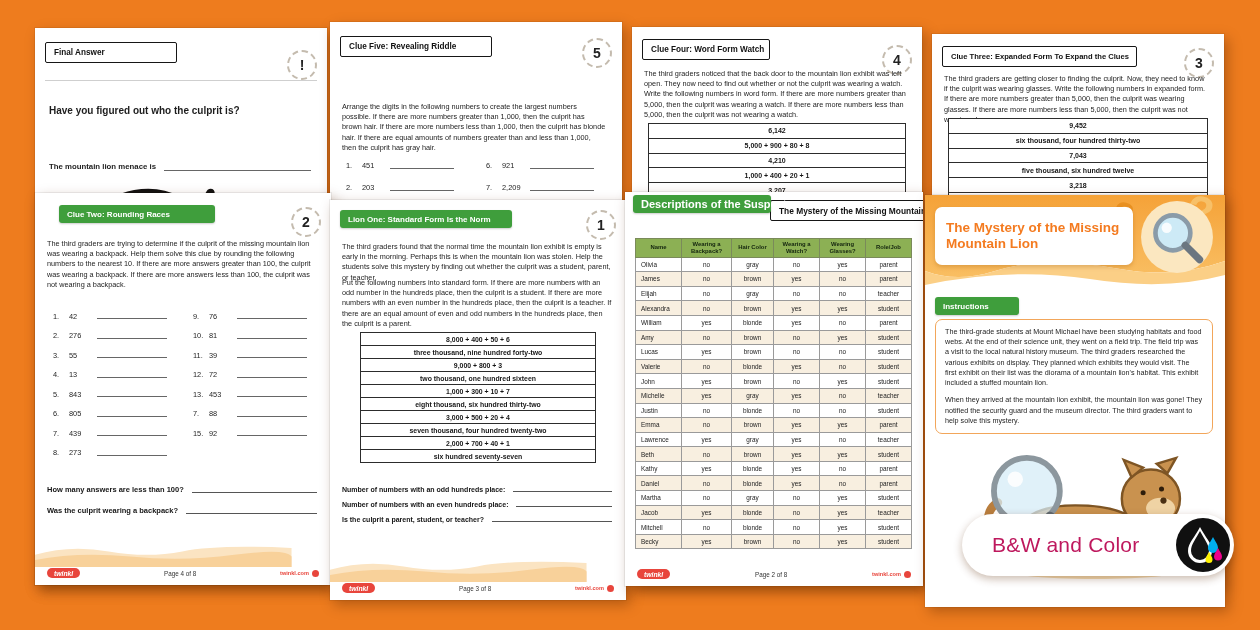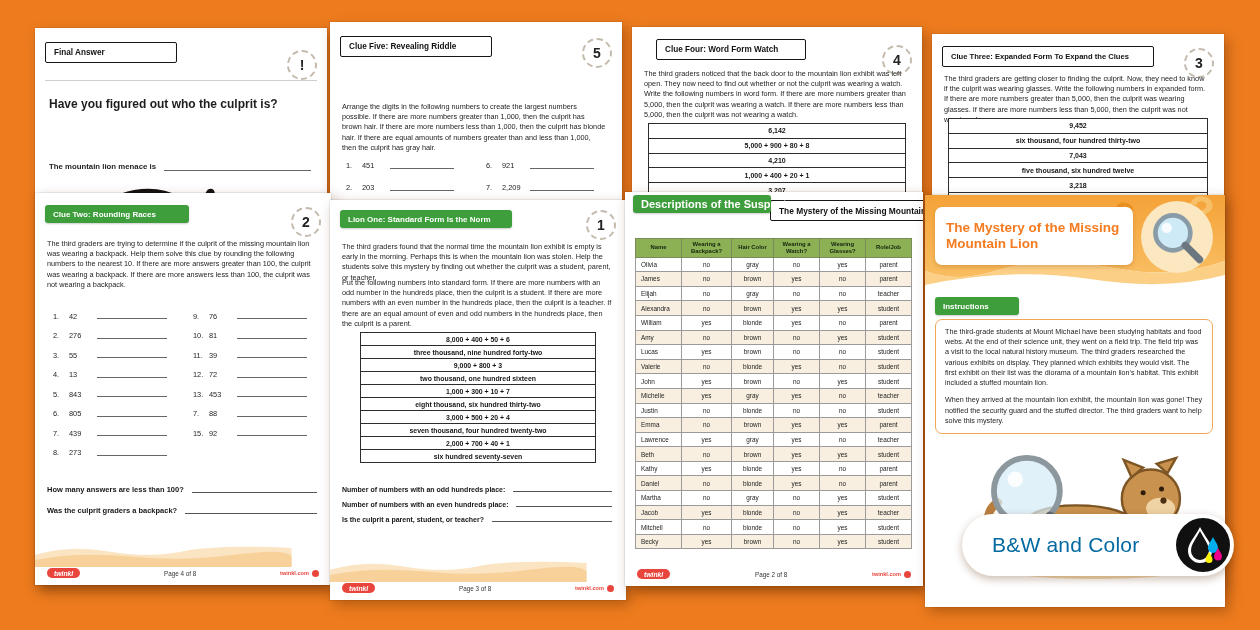--- a/index.html
+++ b/index.html
@@ -43,33 +43,33 @@
   .cover-band{position:absolute;left:0;top:0;width:300px;height:96px}
   .qm{position:absolute;font-weight:700}
   .qm1{left:188px;top:0px;font-size:34px;color:#E99122;transform:rotate(14deg)}
   .qm2{left:262px;top:-8px;font-size:44px;color:#F7C068;transform:rotate(10deg)}
   .qm3{left:236px;top:34px;font-size:18px;color:#fff;transform:rotate(-8deg)}
   .title-card{position:absolute;left:10px;top:12px;width:198px;height:58px;background:#fff;border-radius:7px;box-shadow:0 2px 4px rgba(150,80,0,.28);display:flex;align-items:center;padding:4px 11px;font-weight:700;font-size:13.5px;line-height:1.18;color:#F47B20}
   .instr-box{position:absolute;left:10px;top:124px;width:278px;border:1.6px solid #F2A65A;border-radius:7px;padding:7px 9px;background:#fff}
   .instr-box .txt{font-size:7.2px;line-height:1.42}
   .p2gap{margin-top:7px}
   .bw-pill{position:absolute;left:962px;top:514px;width:272px;height:62px;background:#fff;border-radius:34px;z-index:6;display:flex;align-items:center;box-shadow:0 3px 9px rgba(90,40,0,.32)}
-  .bw-label{font-size:21px;color:#0369a1;padding-left:30px;flex:1;letter-spacing:.2px}
+  .bw-label{font-size:21px;color:#be185d;padding-left:30px;flex:1;letter-spacing:.2px}
   .bw-circle{width:54px;height:54px;margin-right:4px;flex:none}
 </style>
 </head>
 <body>
 
 <div id="screen">
 
   <div class="page z1" style="left:35px;top:28px;width:292px;height:557px">
     <div class="hdr-box abs" style="left:10px;top:14px;width:132px">Final Answer</div>
     <div class="num-badge abs" style="left:252px;top:22px">!</div>
     <div class="rule abs" style="left:10px;right:10px;top:52px"></div>
-    <div class="abs txt b" style="left:14px;top:68px;width:252px;font-size:12px">Have you figured out who the culprit is?</div>
+    <div class="abs txt b" style="left:14px;top:76px;width:252px;font-size:10px">Have you figured out who the culprit is?</div>
     <div class="abs" style="left:14px;top:134px;width:264px;display:flex;align-items:flex-end">
       <span class="txt b" style="font-size:7.8px">The mountain lion menace is</span>
       <span class="qblank" style="max-width:none"></span>
     </div>
     <svg class="abs" style="left:52px;top:146px;width:130px;height:60px" viewBox="0 0 140 60">
       <path d="M8 45 C30 16 72 12 98 26 C116 35 127 30 133 18" stroke="#111" stroke-width="9" fill="none" stroke-linecap="round"></path>
     </svg>
   </div>
 
   <div class="page z1" style="left:330px;top:22px;width:292px;height:560px">
@@ -108,50 +108,50 @@
         </div>
         <div class="qrow">
           <span class="qn">8.</span>
           <span class="qv">1,913</span>
           <span class="qblank"></span>
         </div>
       </div>
   </div>
 
   <div class="page z1" style="left:632px;top:27px;width:290px;height:558px">
-    <div class="hdr-box abs" style="left:24px;top:12px;width:150px">Clue Four: Word Form Watch</div>
+    <div class="hdr-box abs" style="left:10px;top:12px;width:128px">Clue Four: Word Form Watch</div>
     <div class="num-badge abs" style="left:250px;top:18px">4</div>
     <div class="abs txt" style="left:12px;top:42px;width:264px">The third graders noticed that the back door to the mountain lion exhibit was left open. They now need to find out whether or not the culprit was wearing a watch. Write the following numbers in word form. If there are more numbers greater than 5,000, then the culprit was wearing a watch. If there are more numbers less than 5,000, then the culprit was not wearing a watch.</div>
     <div class="abs ctable" style="left:16px;top:96px;width:258px">
 
     <div class="trow">6,142</div>
         <div class="trow">5,000 + 900 + 80 + 8</div>
         <div class="trow">4,210</div>
         <div class="trow">1,000 + 400 + 20 + 1</div>
         <div class="trow">3,207</div>
       </div>
   </div>
 
   <div class="page z1" style="left:932px;top:34px;width:292px;height:552px">
-    <div class="hdr-box abs" style="left:10px;top:12px;width:212px;font-size:7.6px">Clue Three: Expanded Form To Expand the Clues</div>
+    <div class="hdr-box abs" style="left:10px;top:12px;width:195px;font-size:7.6px">Clue Three: Expanded Form To Expand the Clues</div>
     <div class="num-badge abs" style="left:252px;top:14px">3</div>
     <div class="abs txt" style="left:12px;top:40px;width:266px">The third graders are getting closer to finding the culprit. Now, they need to know if the culprit was wearing glasses. Write the following numbers in expanded form. If there are more numbers greater than 5,000, then the culprit was wearing glasses. If there are more numbers less than 5,000, then the culprit was not wearing glasses.</div>
     <div class="abs ctable" style="left:16px;top:84px;width:260px">
 
     <div class="trow">9,452</div>
         <div class="trow">six thousand, four hundred thirty-two</div>
         <div class="trow">7,043</div>
         <div class="trow">five thousand, six hundred twelve</div>
         <div class="trow">3,218</div>
         <div class="trow">five thousand, five hundred forty-three</div>
       </div>
   </div>
 
   <div class="page z2" style="left:35px;top:193px;width:296px;height:392px">
-    <div class="green-badge abs" style="left:10px;top:12px;width:144px">Clue Two: Rounding Races</div>
+    <div class="green-badge abs" style="left:24px;top:12px;width:156px">Clue Two: Rounding Races</div>
     <div class="num-badge abs" style="left:256px;top:14px">2</div>
     <div class="abs txt" style="left:12px;top:46px;width:270px">The third graders are trying to determine if the culprit of the missing mountain lion was wearing a backpack. Help them solve this clue by rounding the following numbers to the nearest 10. If there are more answers greater than 100, the culprit was wearing a backpack. If there are more answers less than 100, the culprit was not wearing a backpack.</div>
     <div class="abs list-h195" style="left:18px;top:108px;width:122px">
 
     <div class="qrow">
           <span class="qn">1.</span>
           <span class="qv">42</span>
           <span class="qblank" style="max-width:70px"></span>
         </div>
         <div class="qrow">
@@ -228,21 +228,21 @@
           <span class="qblank" style="max-width:70px"></span>
         </div>
       </div>
     <div class="abs qs-h21" style="left:12px;top:280px;width:272px">
 
         <div class="bqrow">
           <span>How many answers are less than 100?</span>
           <span class="qblank"></span>
         </div>
         <div class="bqrow">
-          <span>Was the culprit graders a backpack?</span>
+          <span>Was the culprit wearing a backpack?</span>
           <span class="qblank"></span>
         </div>
       </div>
     <svg class="wave" viewBox="0 0 296 30" preserveAspectRatio="none">
       <path d="M0 16 Q40 4 85 12 T170 12 T296 8 V30 H0 Z" fill="#FBE4C2"></path>
       <path d="M0 22 Q50 12 110 18 T230 16 T296 18 V30 H0 Z" fill="#F8D19A"></path>
     </svg>
     <div class="pfooter">
       <span class="tw-pill">twinkl</span>
       <span class="pnum">Page 4 of 8</span>
@@ -517,21 +517,21 @@
     <div class="title-card">The Mystery of the Missing Mountain Lion</div>
     <svg class="abs" style="left:214px;top:4px;width:76px;height:76px" viewBox="0 0 74 74">
       <circle cx="37" cy="37" r="35" fill="#FBE7C0"></circle>
       <circle cx="33" cy="33" r="17" fill="#CDEAF6" stroke="#8A9BA8" stroke-width="4.5"></circle>
       <path d="M45 45 L59 59" stroke="#6B7680" stroke-width="7" stroke-linecap="round"></path>
       <circle cx="27" cy="28" r="5" fill="#fff" opacity="0.85"></circle>
     </svg>
     <div class="green-badge abs" style="left:10px;top:102px;width:84px">Instructions</div>
     <div class="instr-box">
       <div class="txt">The third-grade students at Mount Michael have been studying habitats and food webs. At the end of their science unit, they went on a field trip. The field trip was a visit to the local natural history museum. The third graders researched the various exhibits on display. They planned which exhibits they would visit. The first exhibit on their list was the diorama of a mountain lion's habitat. This exhibit included a stuffed mountain lion.</div>
-      <div class="txt p2gap">When they arrived at the mountain lion exhibit, the mountain lion was gone! They notified the security guard and the stuffed director. The third graders want to help solve this mystery.</div>
+      <div class="txt p2gap">When they arrived at the mountain lion exhibit, the mountain lion was gone! They notified the security guard and the museum director. The third graders want to help solve this mystery.</div>
     </div>
     <svg class="abs" style="left:40px;top:230px;width:240px;height:155px" viewBox="0 0 240 160">
       <ellipse cx="130" cy="148" rx="98" ry="11" fill="#F4DCB4"></ellipse>
       <path d="M38 118 C18 113 14 90 30 80" stroke="#B97E3E" stroke-width="9" fill="none" stroke-linecap="round"></path>
       <path d="M45 133 C40 98 70 83 110 83 C150 83 175 93 180 113 L178 138 C160 148 70 148 45 133 Z" fill="#C9924F" stroke="#7E5524" stroke-width="2.5"></path>
       <rect x="60" y="123" width="13" height="28" rx="6" fill="#C9924F" stroke="#7E5524" stroke-width="2.5"></rect>
       <rect x="150" y="123" width="13" height="28" rx="6" fill="#C9924F" stroke="#7E5524" stroke-width="2.5"></rect>
       <circle cx="188" cy="76" r="30" fill="#C9924F" stroke="#7E5524" stroke-width="2.5"></circle>
       <path d="M168 54 L160 36 L180 44 Z" fill="#C9924F" stroke="#7E5524" stroke-width="2.5"></path>
       <path d="M205 50 L214 34 L194 40 Z" fill="#C9924F" stroke="#7E5524" stroke-width="2.5"></path>

